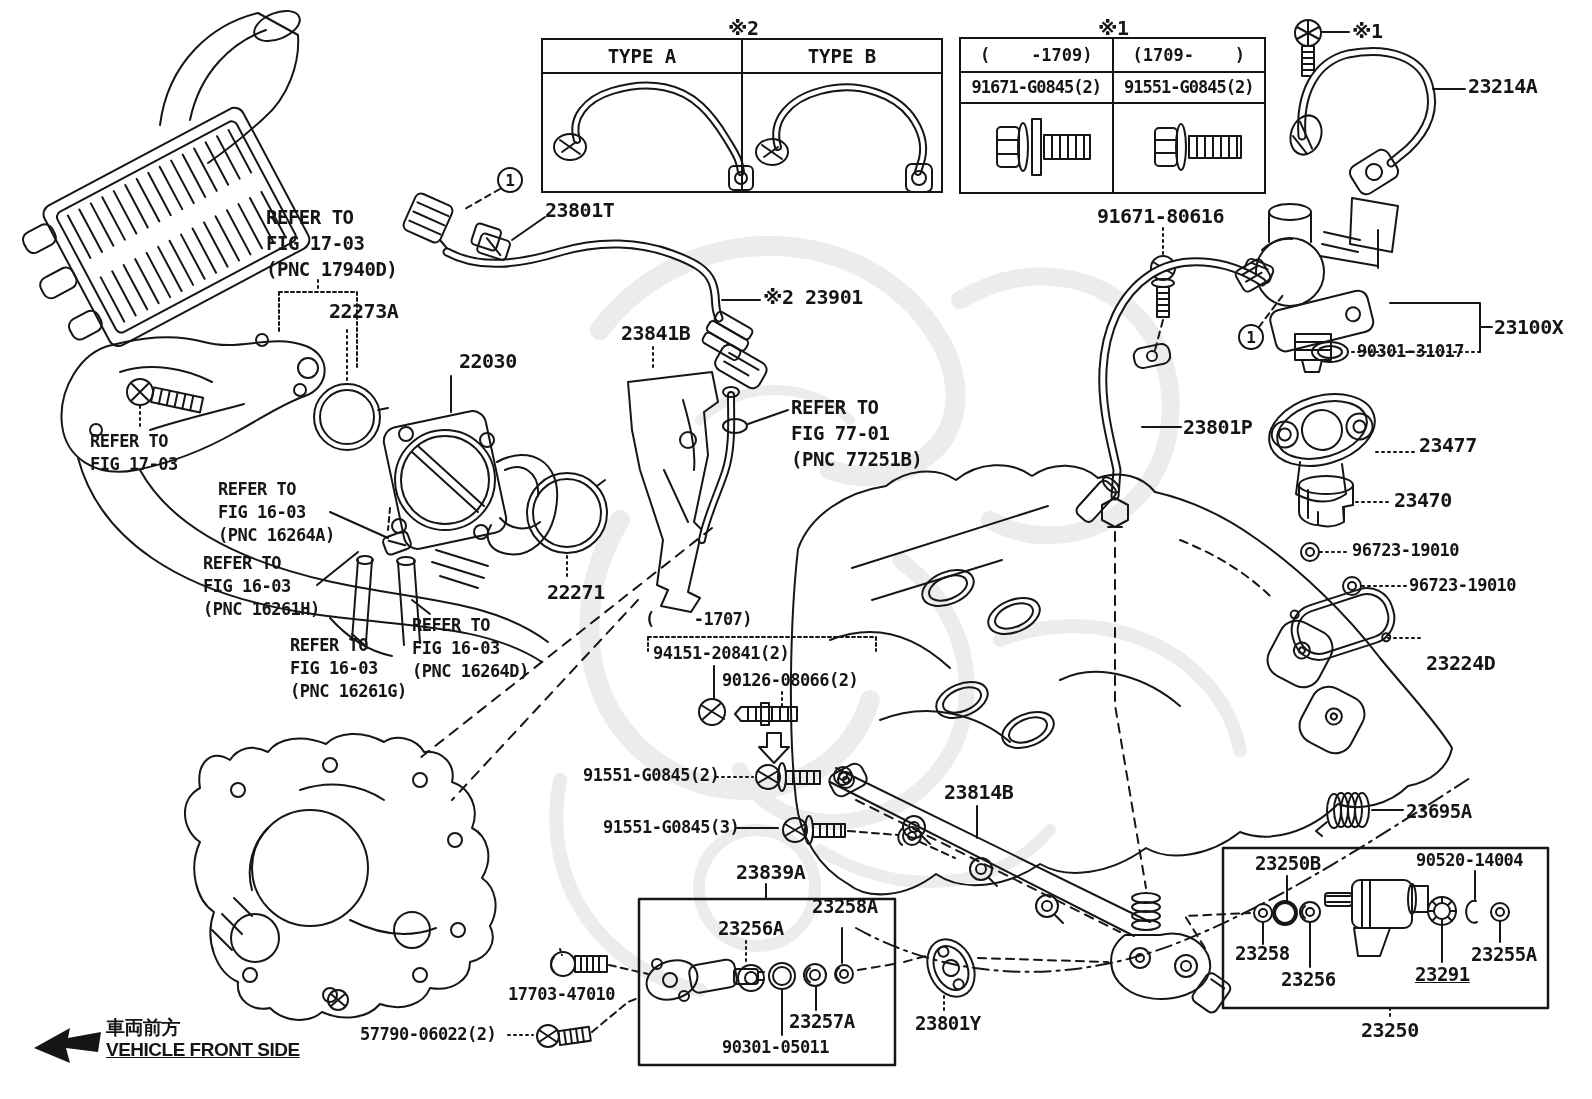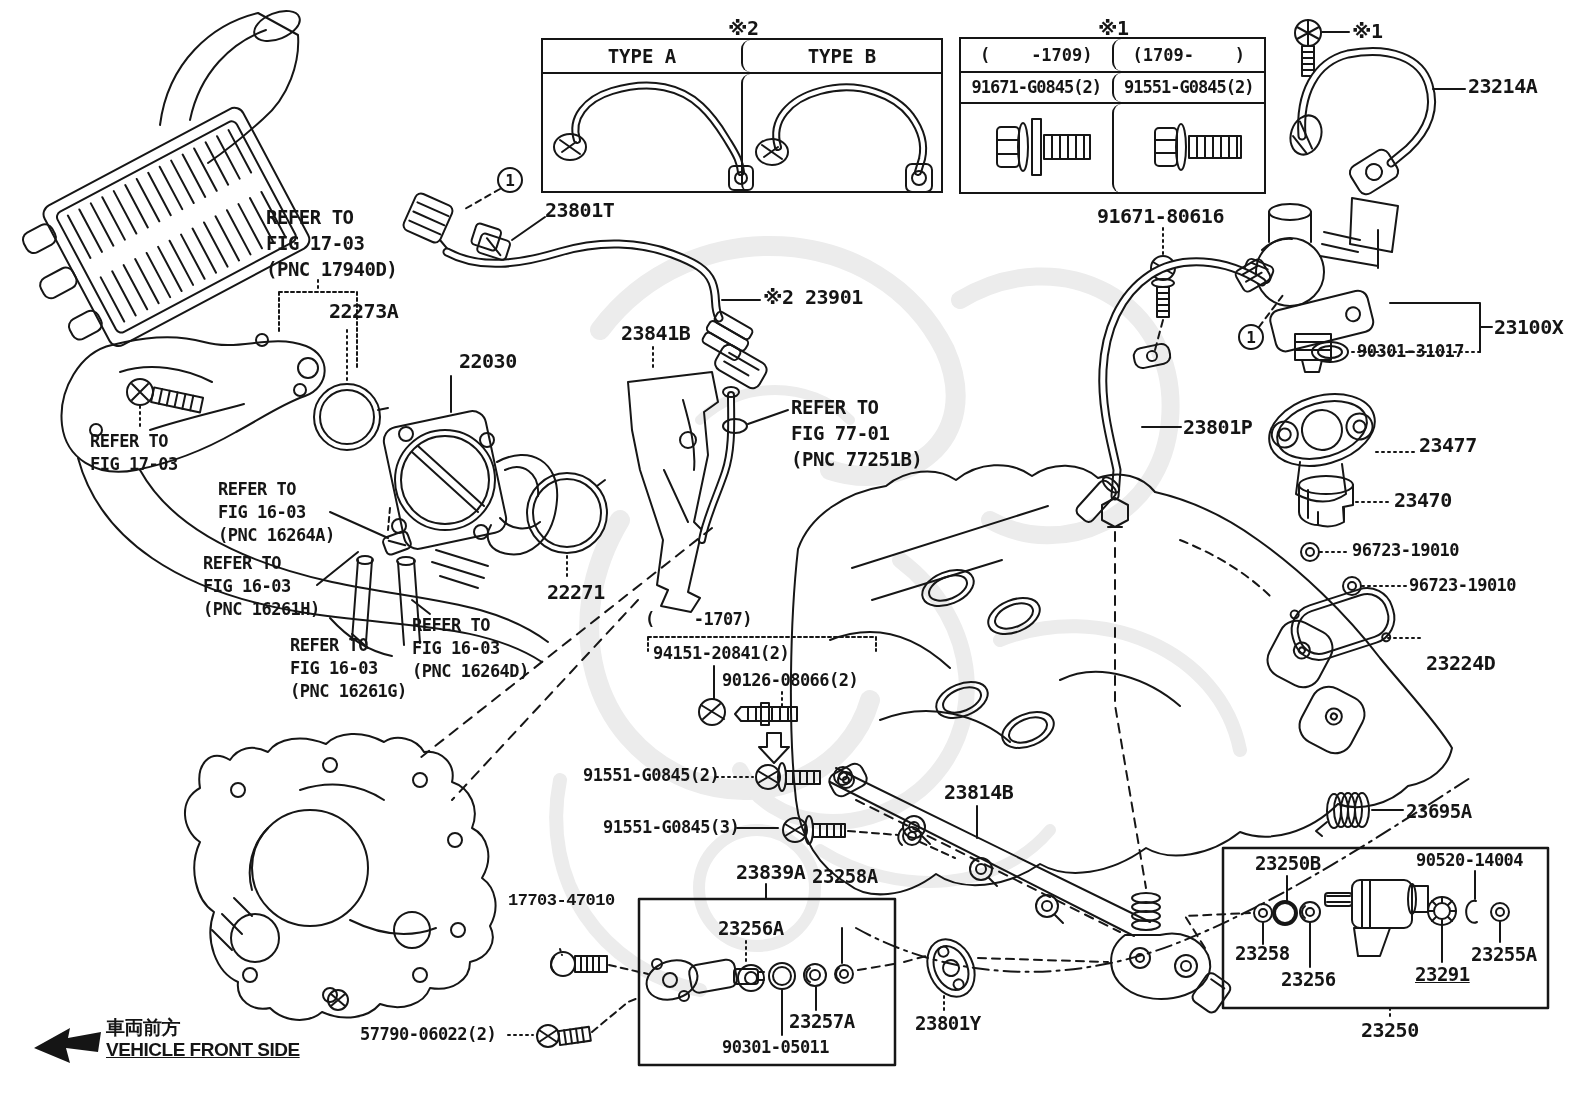--- a/index.html
+++ b/index.html
@@ -15,21 +15,21 @@
         font-family:"DejaVu Sans Mono","DejaVu Sans",monospace;}
   .n17{font-size:17px;line-height:23px;}
   .n19{font-size:19px;line-height:26px;}
   .plain{font-weight:normal;letter-spacing:0;margin-top:26px;}
   .balloon{position:absolute;width:26px;height:26px;border:2px solid #151515;border-radius:50%;
            display:flex;align-items:center;justify-content:center;font-size:16px;font-weight:bold;
            font-family:"DejaVu Sans Mono",monospace;background:#fff;box-sizing:border-box;}
   .tbl{position:absolute;border:2.5px solid #151515;box-sizing:border-box;background:transparent;}
   .tbl .row{display:flex;border-bottom:2px solid #151515;}
   .tbl .cell{flex:1;text-align:center;font-weight:bold;white-space:pre;
-             font-family:"DejaVu Sans Mono","DejaVu Sans",monospace;color:#151515;border-radius:9px;}
+             font-family:"DejaVu Sans Mono","DejaVu Sans",monospace;color:#151515;}
   .tbl .cell + .cell{border-left:2px solid #151515;}
   .sans{font-family:"Liberation Sans","DejaVu Sans",sans-serif;}
 </style>
 </head>
 <body>
 
 <div id="stage">
 
 <svg class="art" width="1592" height="1099" viewBox="0 0 1592 1099">
 
@@ -595,24 +595,24 @@
 <div class="lbl s17" style="left:1409px;top:576px;">96723-19010</div>
 <div class="lbl s20" style="left:1426px;top:622px;margin-top:30px;">23224D</div>
 <div class="lbl s17" style="left:645px;top:610px;">(    -1707)</div>
 <div class="lbl s17" style="left:653px;top:644px;">94151-20841(2)</div>
 <div class="lbl s17" style="left:722px;top:671px;">90126-08066(2)</div>
 <div class="lbl s17" style="left:583px;top:766px;">91551-G0845(2)</div>
 <div class="lbl s17" style="left:603px;top:818px;">91551-G0845(3)</div>
 <div class="lbl s20" style="left:944px;top:781px;">23814B</div>
 <div class="lbl s20" style="left:736px;top:861px;">23839A</div>
 <div class="lbl s19" style="left:718px;top:918px;">23256A</div>
-<div class="lbl s19" style="left:812px;top:866px;">23258A</div>
+<div class="lbl s19" style="left:812px;top:896px;">23258A</div>
 <div class="lbl s19" style="left:789px;top:1011px;">23257A</div>
 <div class="lbl s17" style="left:722px;top:1038px;">90301-05011</div>
-<div class="lbl s17" style="left:508px;top:892px;font-family:Liberation Mono, monospace;">17703-47010</div>
+<div class="lbl s17" style="left:508px;top:985px;">17703-47010</div>
 <div class="lbl s17" style="left:360px;top:1025px;">57790-06022(2)</div>
 <div class="lbl s19" style="left:915px;top:1013px;">23801Y</div>
 <div class="lbl s19" style="left:1406px;top:801px;">23695A</div>
 <div class="lbl s19" style="left:1255px;top:853px;">23250B</div>
 <div class="lbl s17" style="left:1416px;top:851px;">90520-14004</div>
 <div class="lbl s19" style="left:1235px;top:943px;">23258</div>
 <div class="lbl s19" style="left:1281px;top:969px;">23256</div>
 <div class="lbl s19" style="left:1415px;top:964px;text-decoration:underline;">23291</div>
 <div class="lbl s19" style="left:1471px;top:944px;">23255A</div>
 <div class="lbl s20" style="left:1361px;top:1019px;">23250</div>

